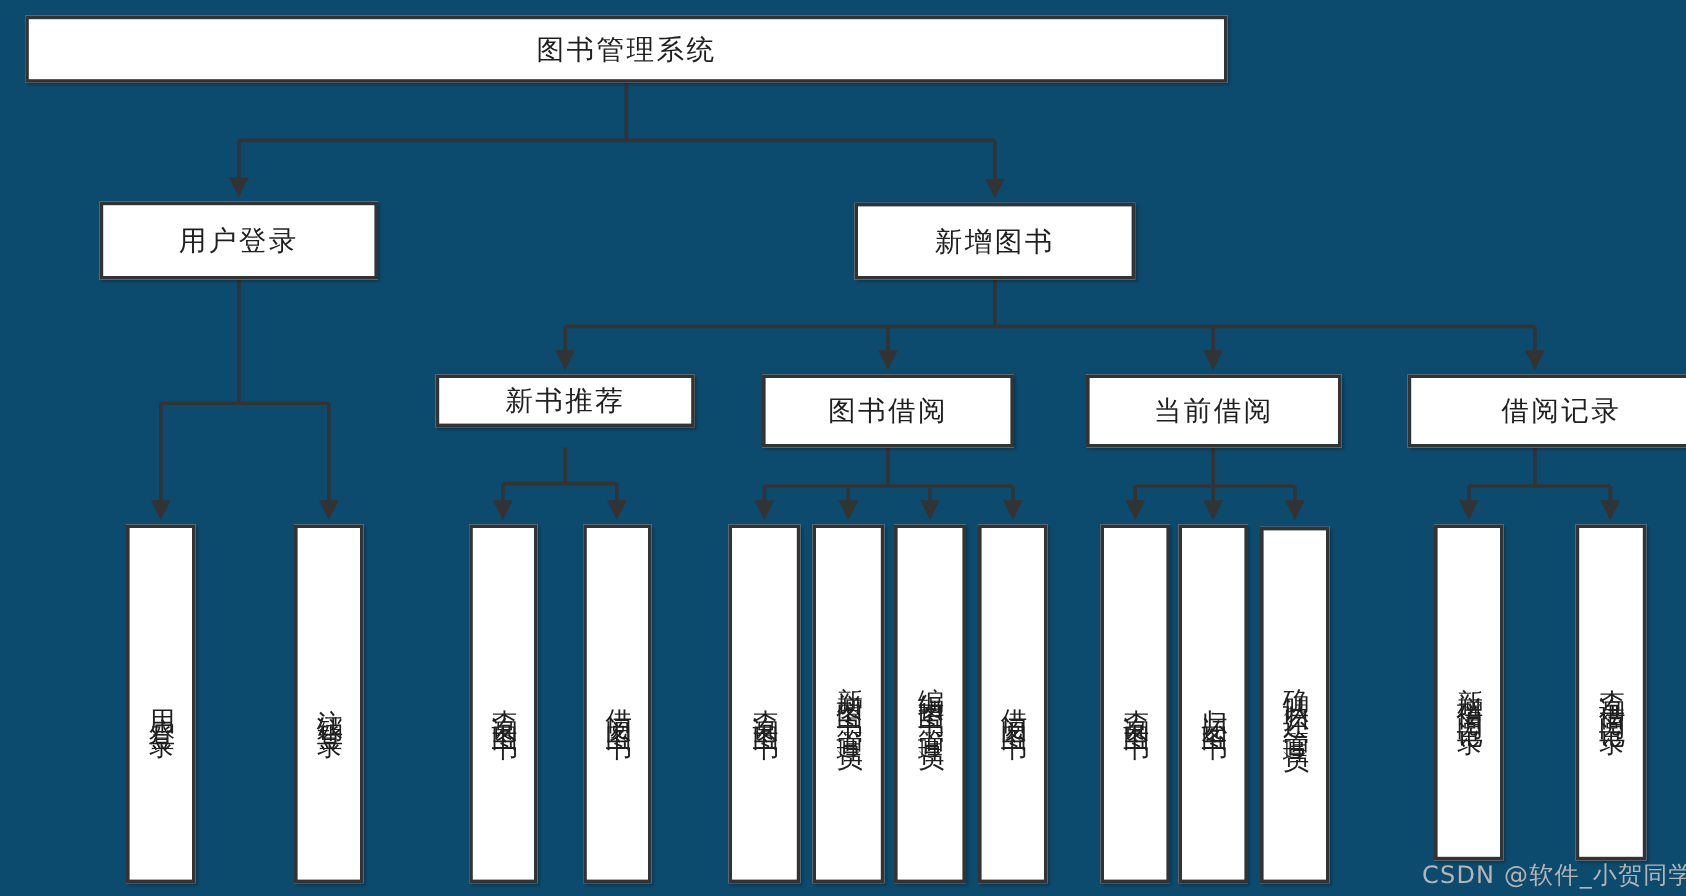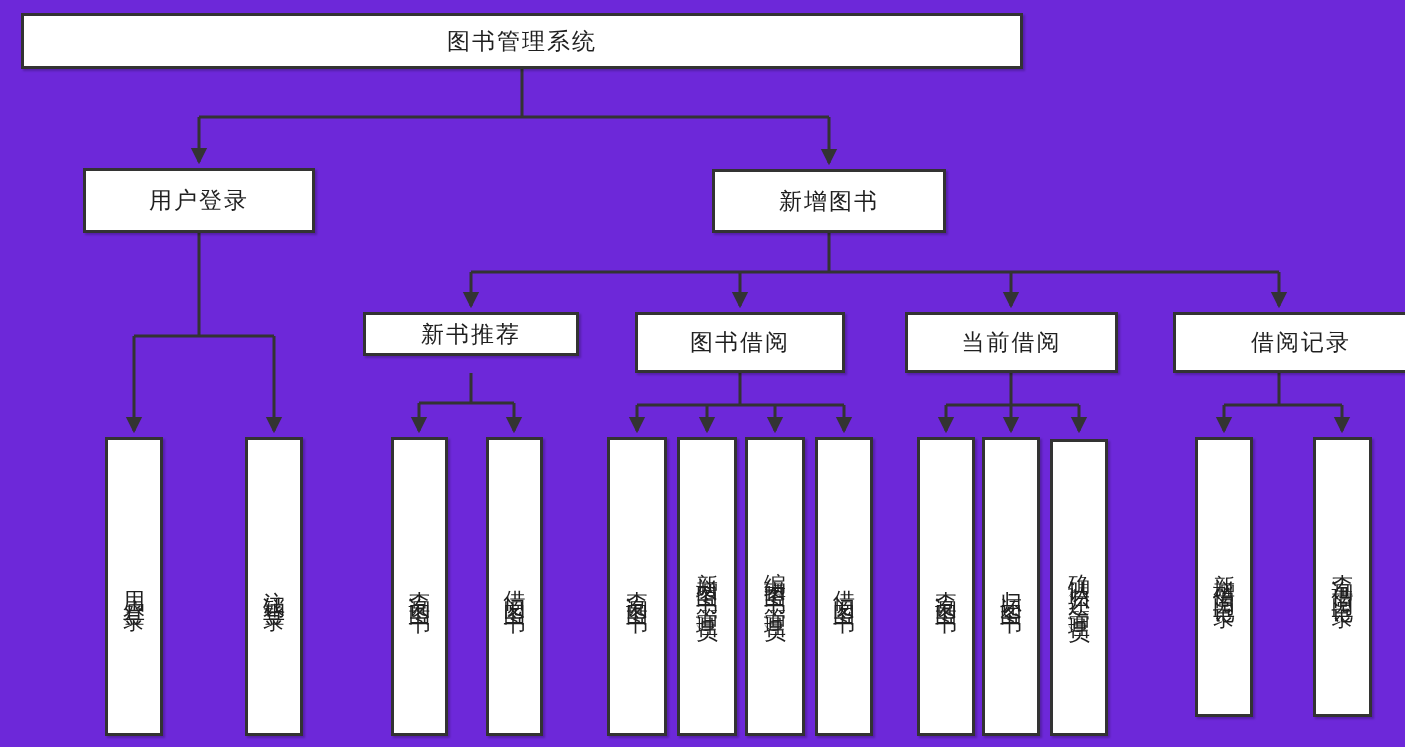--- a/index.html
+++ b/index.html
@@ -4,21 +4,21 @@
 <style>
   html,body{margin:0;padding:0;}
   body{
     background:#ffffff;
     font-family:"DejaVu Sans","Liberation Sans",sans-serif;
   }
   #stage{
     position:relative;
     width:1405px;
     height:747px;
-    background:#6d28d9;
+    background:#0c4a6e;
     overflow:hidden;
   }
   #wires{
     position:absolute;
     left:0;top:0;
     width:1405px;height:747px;
     z-index:0;
   }
   .node{
     position:absolute;
@@ -132,14 +132,15 @@
   <div class="node vbox" style="left:745px;top:437px;width:60px;height:299px">编辑图书（管理员）</div>
   <div class="node vbox" style="left:815px;top:437px;width:58px;height:299px">借阅图书</div>
 
   <div class="node vbox" style="left:917px;top:437px;width:58px;height:299px">查询图书</div>
   <div class="node vbox" style="left:982px;top:437px;width:58px;height:299px">归还图书</div>
   <div class="node vbox" style="left:1050px;top:439px;width:58px;height:297px">确认归还（管理员）</div>
 
   <div class="node vbox" style="left:1195px;top:437px;width:58px;height:280px">新增借阅记录</div>
   <div class="node vbox" style="left:1313px;top:437px;width:59px;height:280px">查询借阅记录</div>
 
+  <div class="watermark">CSDN @软件_小贺同学</div>
 
 </div>
 
 </body></html>

